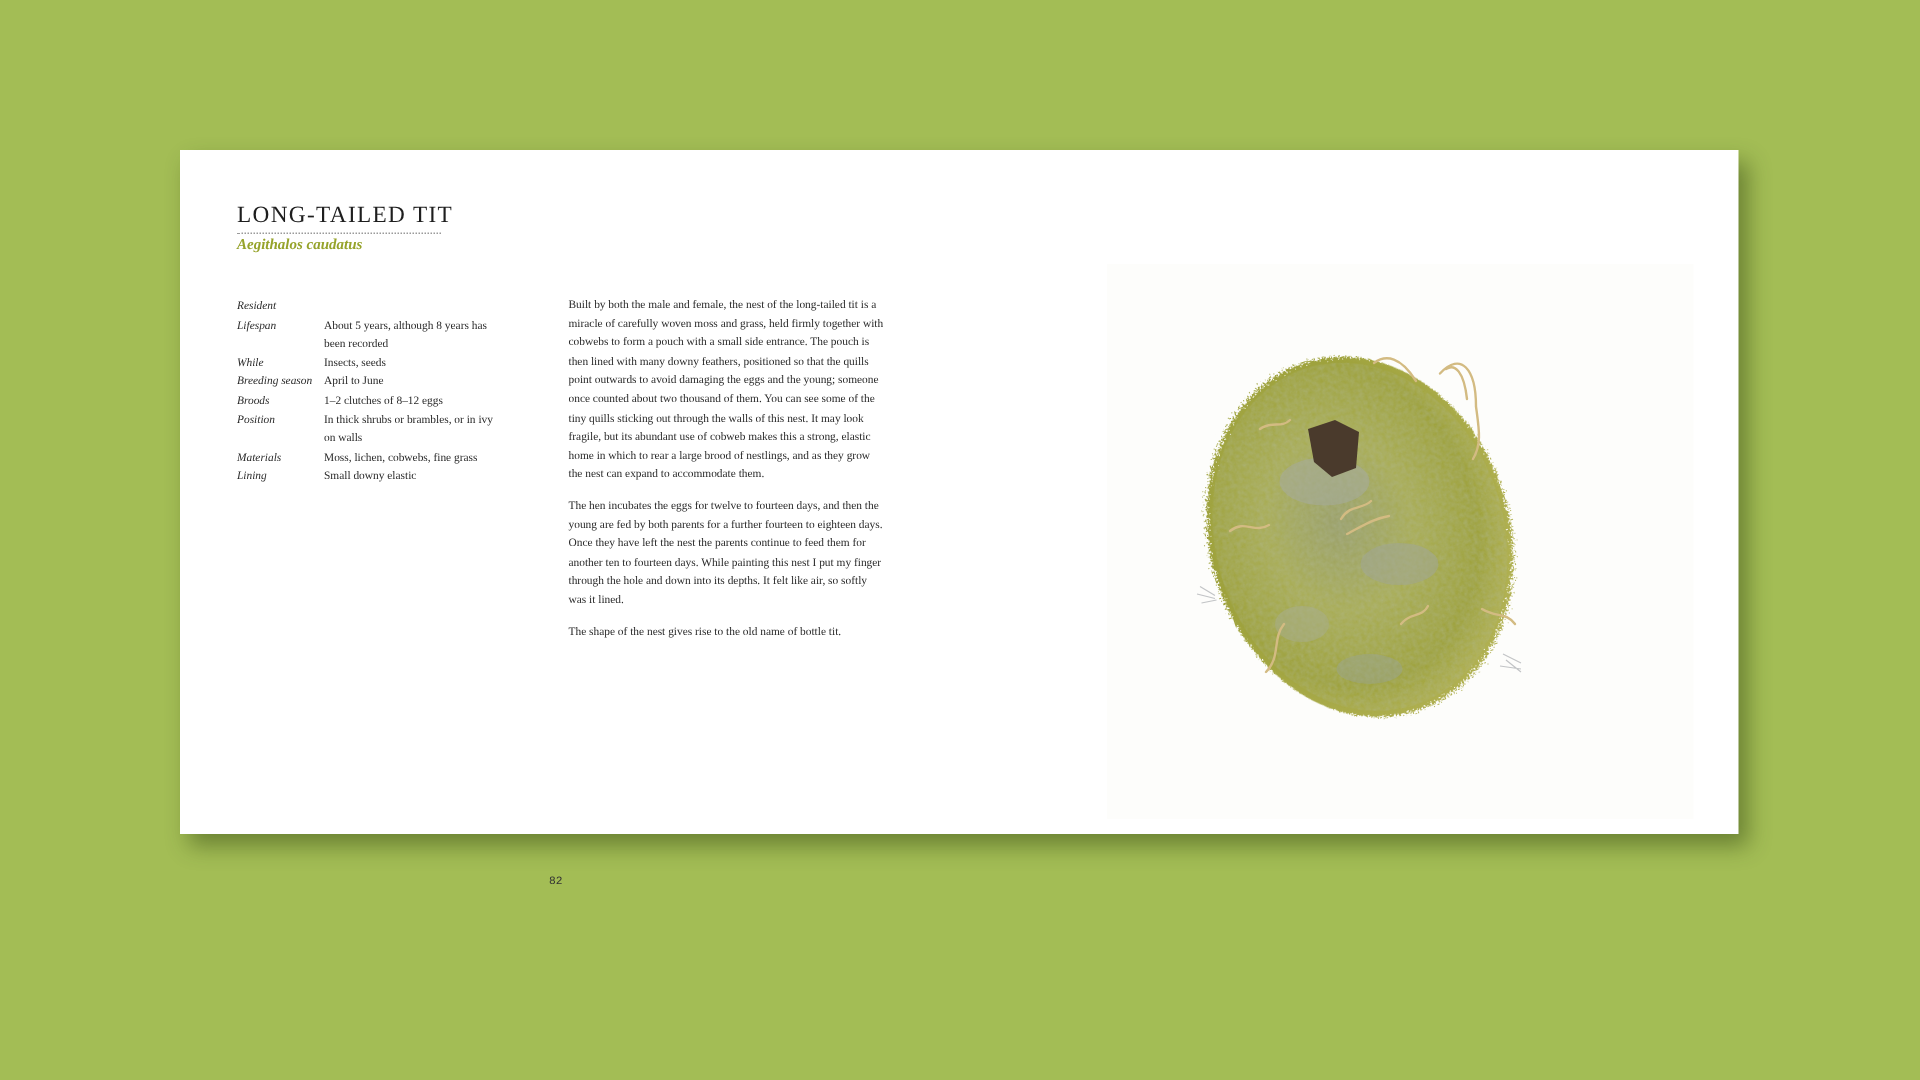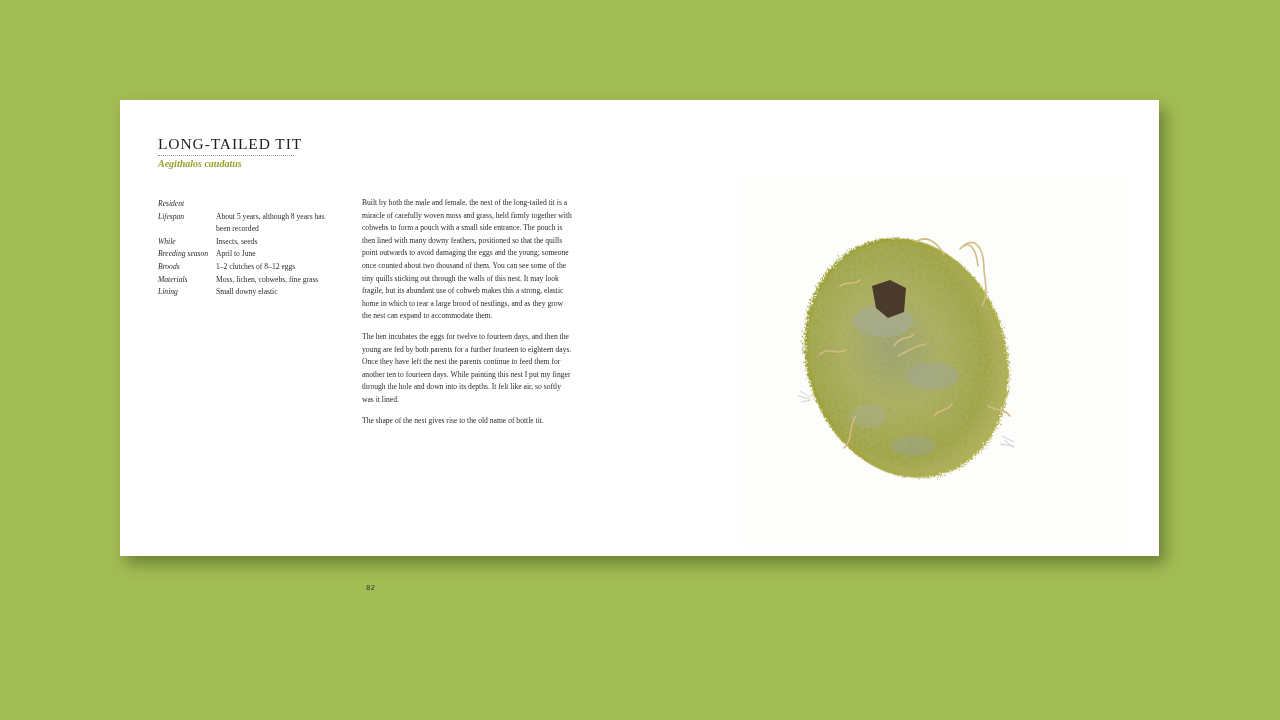--- a/index.html
+++ b/index.html
@@ -31,21 +31,21 @@
     }
     .facts {
       position: absolute; left: 38px; top: 98px;
       font-family: "Liberation Serif", serif;
       font-size: 7.6px; color: #2a2a2a; line-height: 12.6px;
     }
     .fact-row { display: flex; }
     .fact-label { width: 58px; font-style: italic; flex: none; }
     .fact-value { width: 115px; }
     .body-text {
-      position: absolute; left: 242px; top: 97px; width: 210px;
+      position: absolute; left: 259px; top: 97px; width: 210px;
       font-family: "Liberation Serif", serif;
       font-size: 7.6px; line-height: 12.6px; color: #2a2a2a;
     }
     .body-text p { margin: 0 0 8px 0; }
     .page-number {
       position: absolute; left: 246px; top: 484px;
       font-family: Liberation Mono, monospace;
       font-size: 7.5px; color: #333; text-align: center;
     }
     .plate {
@@ -76,20 +76,24 @@
       <span class="fact-label">While</span>
       <span class="fact-value">Insects, seeds</span>
     </div>
     <div class="fact-row">
       <span class="fact-label">Breeding season</span>
       <span class="fact-value">April to June</span>
     </div>
     <div class="fact-row">
       <span class="fact-label">Broods</span>
       <span class="fact-value">1–2 clutches of 8–12 eggs</span>
+    </div>
+    <div class="fact-row">
+      <span class="fact-label">Position</span>
+      <span class="fact-value">In thick shrubs or brambles, or in ivy on walls</span>
     </div>
     <div class="fact-row">
       <span class="fact-label">Materials</span>
       <span class="fact-value">Moss, lichen, cobwebs, fine grass</span>
     </div>
     <div class="fact-row">
       <span class="fact-label">Lining</span>
       <span class="fact-value">Small downy elastic</span>
     </div>
   </div>

